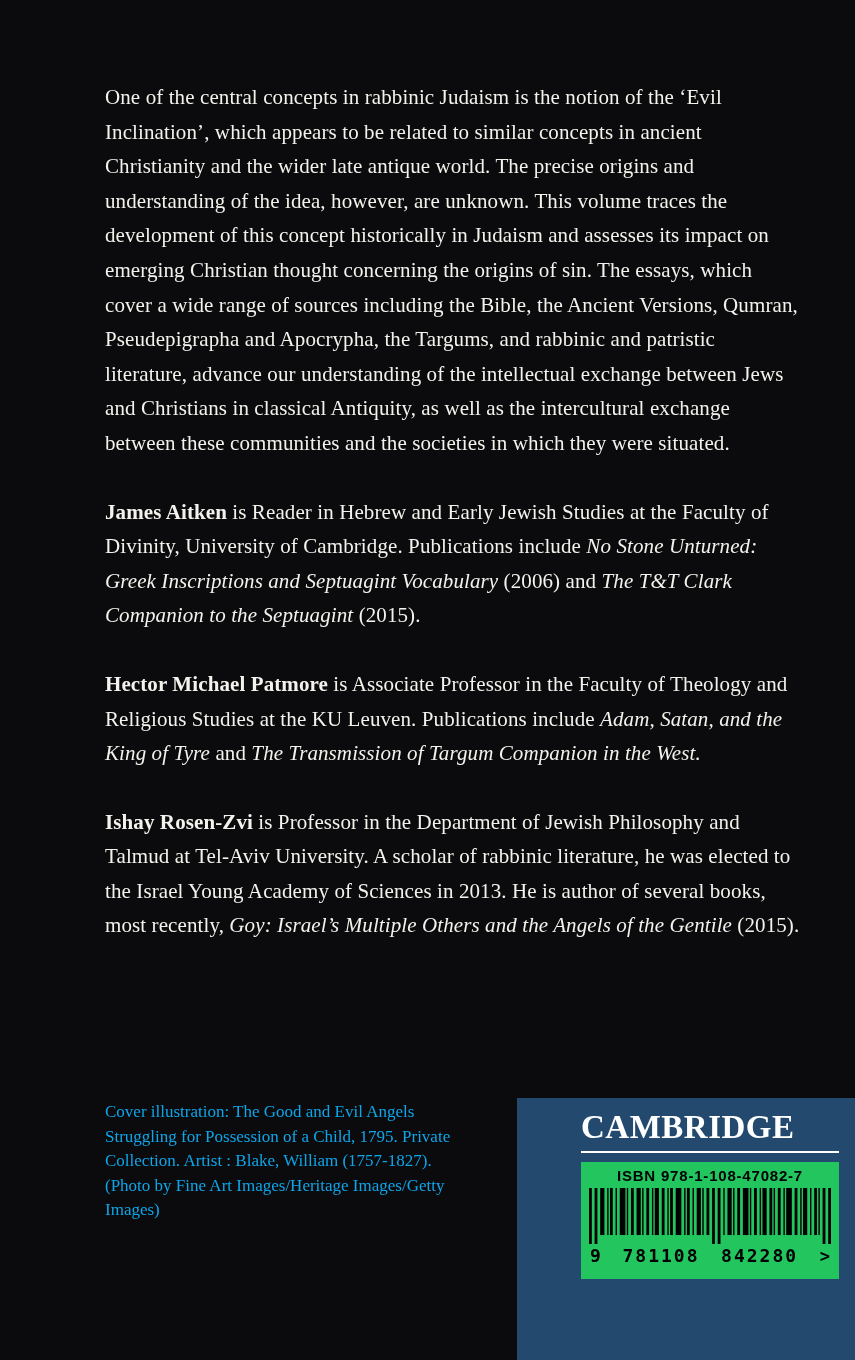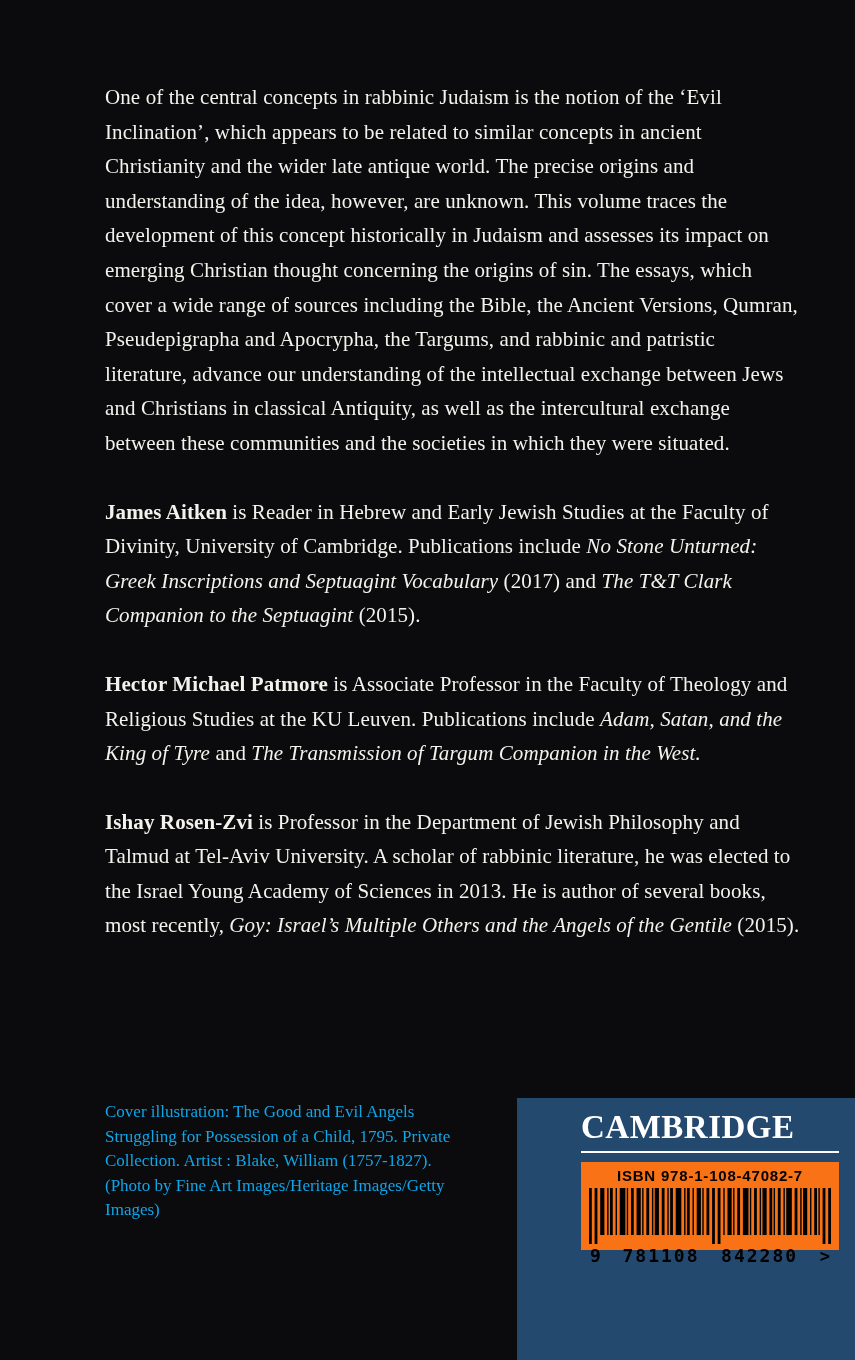--- a/index.html
+++ b/index.html
@@ -77,22 +77,22 @@
   .pub-site {
     font-family: "Liberation Sans", sans-serif;
     font-weight: bold;
     font-size: 16.5px;
     letter-spacing: 0.2px;
   }
   
   .barcode-box {
     margin-top: 9px;
     width: 100%;
-    height: 88px;
-    background: #f97316;
+    height: 117px;
+    background: #22c55e;
     box-sizing: border-box;
     padding: 5px 8px 0 8px;
   }
   .isbn-label {
     color: #000;
     font-family: "Liberation Sans", sans-serif;
     font-weight: bold;
     font-size: 15px;
     letter-spacing: 0.8px;
     text-align: center;
@@ -119,21 +119,21 @@
   .digits .grp { letter-spacing: 2px; }
   .digits .qz { font-size: 17px; }
 </style>
 </head>
 <body>
 
 <div class="page">
 
   <div class="blurb">
       <p><span>One of the central concepts in rabbinic Judaism is the notion of the ‘Evil Inclination’, which appears to be related to similar concepts in ancient Christianity and the wider late antique world. The precise origins and understanding of the idea, however, are unknown. This volume traces the development of this concept historically in Judaism and assesses its impact on emerging Christian thought concerning the origins of sin. The essays, which cover a wide range of sources including the Bible, the Ancient Versions, Qumran, Pseudepigrapha and Apocrypha, the Targums, and rabbinic and patristic literature, advance our understanding of the intellectual exchange between Jews and Christians in classical Antiquity, as well as the intercultural exchange between these communities and the societies in which they were situated.</span></p>
-      <p><span class="b">James Aitken</span><span> is Reader in Hebrew and Early Jewish Studies at the Faculty of Divinity, University of Cambridge. Publications include </span><span class="i">No Stone Unturned: Greek Inscriptions and Septuagint Vocabulary</span><span> (2017) and </span><span class="i">The T&amp;T Clark Companion to the Septuagint</span><span> (2015).</span></p>
+      <p><span class="b">James Aitken</span><span> is Reader in Hebrew and Early Jewish Studies at the Faculty of Divinity, University of Cambridge. Publications include </span><span class="i">No Stone Unturned: Greek Inscriptions and Septuagint Vocabulary</span><span> (2006) and </span><span class="i">The T&amp;T Clark Companion to the Septuagint</span><span> (2015).</span></p>
       <p><span class="b">Hector Michael Patmore</span><span> is Associate Professor in the Faculty of Theology and Religious Studies at the KU Leuven. Publications include </span><span class="i">Adam, Satan, and the King of Tyre</span><span> and </span><span class="i">The Transmission of Targum Companion in the West.</span></p>
       <p><span class="b">Ishay Rosen-Zvi</span><span> is Professor in the Department of Jewish Philosophy and Talmud at Tel-Aviv University. A scholar of rabbinic literature, he was elected to the Israel Young Academy of Sciences in 2013. He is author of several books, most recently, </span><span class="i">Goy: Israel’s Multiple Others and the Angels of the Gentile</span><span> (2015).</span></p>
     </div>
 
   <div class="credit">Cover illustration: The Good and Evil Angels Struggling for Possession of a Child, 1795. Private Collection. Artist : Blake, William (1757-1827). (Photo by Fine Art Images/Heritage Images/Getty Images)</div>
 
   <div class="pub-block">
     <div class="pub-inner">
       <div class="pub-name">CAMBRIDGE</div>
       <div class="pub-rule"></div>

